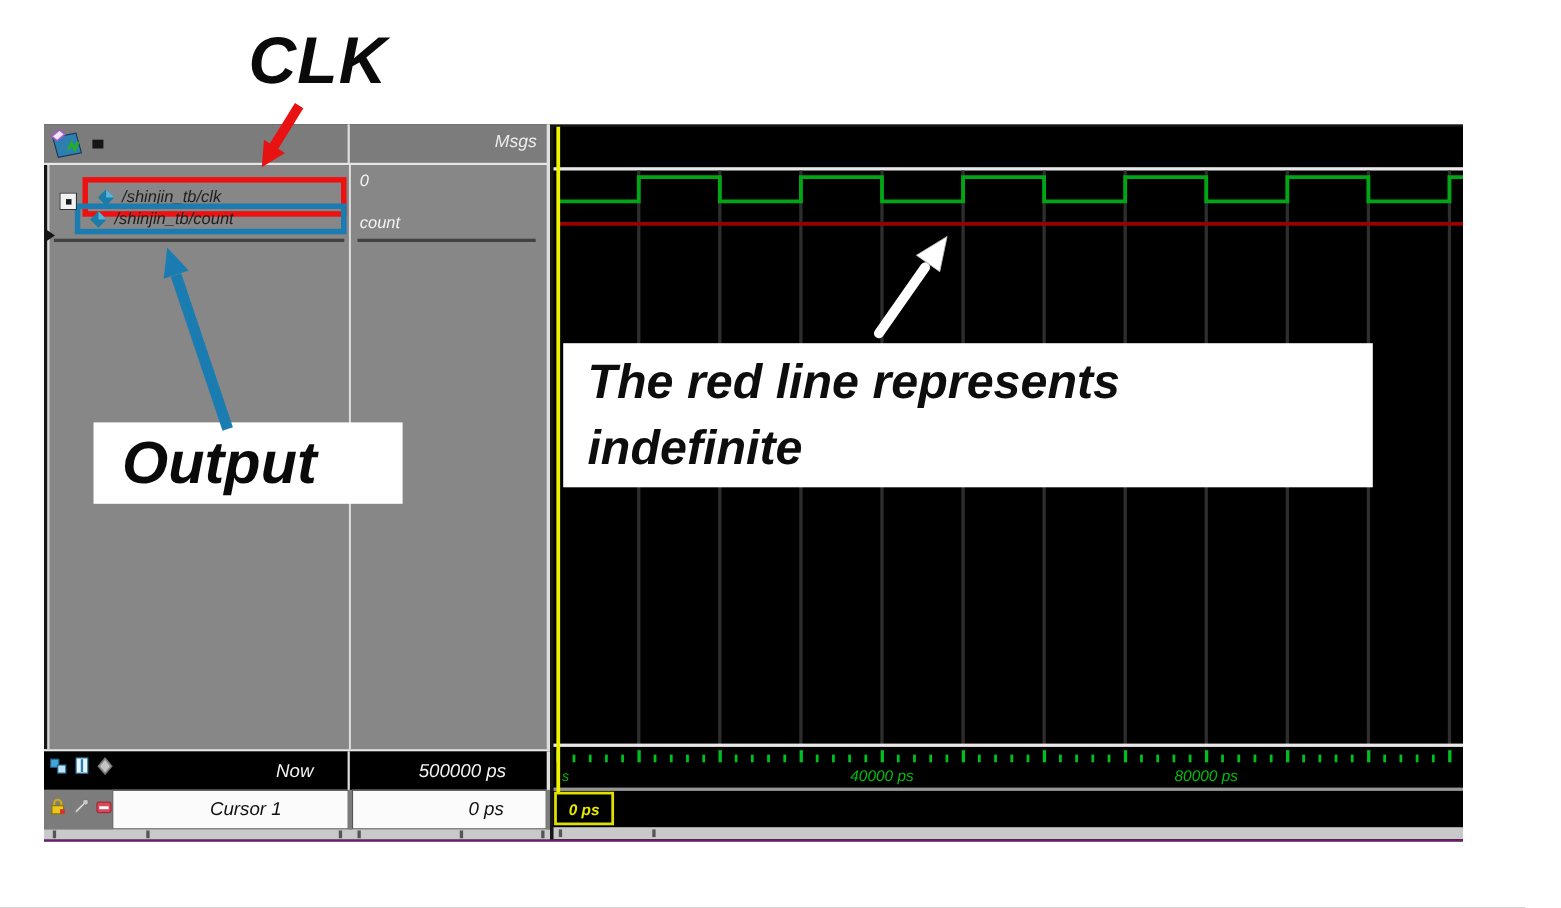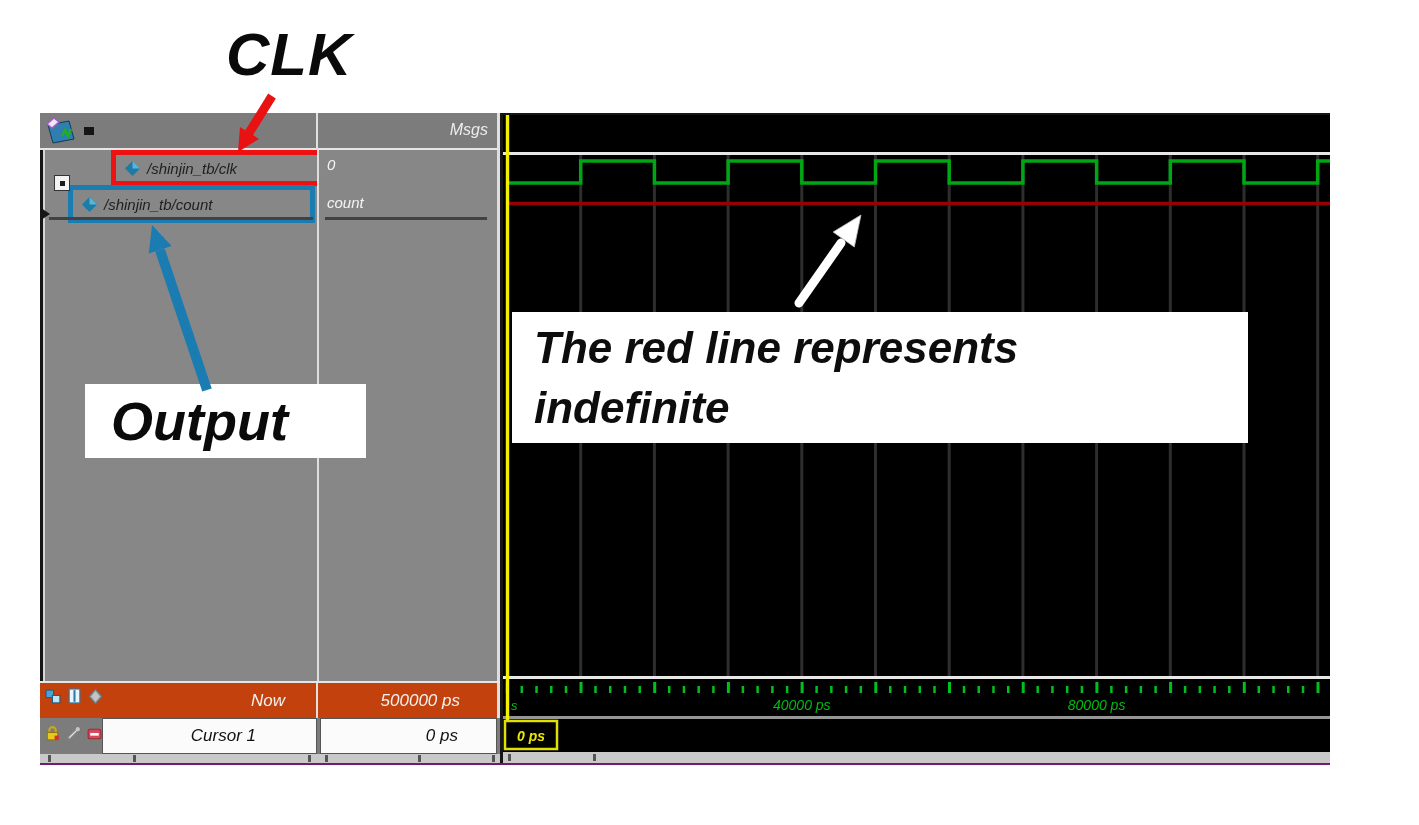--- a/index.html
+++ b/index.html
@@ -24,32 +24,32 @@
   .hdr-right{left:457px;top:0;width:3px;height:37px;background:#e0e0e0;}
   .menu-sq{left:44px;top:14px;width:10px;height:8px;background:#151515;}
   .msgs{left:290px;top:8px;width:158px;text-align:right;font-size:16px;color:#ececec;}
 
   .names-pane{left:3px;top:37px;width:274px;height:531px;background:#878787;
               border-left:2px solid #d5d5d5;box-sizing:border-box;}
   .values-pane{left:277px;top:37px;width:183px;height:531px;background:#878787;
                border-left:2px solid #dedede;border-right:3px solid #dedede;box-sizing:border-box;}
 
   .sig-box{box-sizing:border-box;display:flex;align-items:center;padding-left:9px;gap:7px;}
-  .sig-box.red{left:30px;top:0;width:240px;height:36px;border:5px solid #ee1111;margin-left:36px;}
-  .sig-box.blue{left:23px;top:35px;width:247px;height:38px;border:5px solid #1b7cb2;}
+  .sig-box.red{left:30px;top:11px;width:240px;height:36px;border:5px solid #ee1111;}
+  .sig-box.blue{left:23px;top:35px;width:247px;height:28px;border:5px solid #1b7cb2;}
   .sig-name{font-size:15px;color:#1f1f1f;white-space:nowrap;}
   .expand-box{left:9px;top:25px;width:14px;height:14px;background:#f2f2f2;border:1px solid #333;
               display:flex;align-items:center;justify-content:center;}
   .expand-dot{width:5px;height:5px;background:#1a1a1a;}
   .row-underline{height:3px;background:#424242;}
   .row-pointer{left:1px;top:95px;width:0;height:0;border-top:6px solid transparent;
                border-bottom:6px solid transparent;border-left:9px solid #151515;}
   .sig-value{font-size:15px;color:#f4f4f4;}
 
-  .now-row{left:0;top:568px;width:460px;height:37px;background:#c2410c;border-top:2px solid #e6e6e6;box-sizing:border-box;}
+  .now-row{left:0;top:568px;width:460px;height:37px;background:#000000;border-top:2px solid #e6e6e6;box-sizing:border-box;}
   .now-label{left:0;top:8px;width:245px;text-align:right;font-size:17px;color:#f2f2f2;}
   .now-value{left:300px;top:8px;width:120px;text-align:right;font-size:17px;color:#f2f2f2;}
   .cursor-row{left:0;top:605px;width:460px;height:36px;background:#7c7c7c;}
   .cursor-name-cell{left:62px;top:0;width:215px;height:36px;background:#fbfbfb;border:1px solid #555;
                     box-sizing:border-box;display:flex;align-items:center;justify-content:flex-end;
                     padding-right:60px;font-size:17px;color:#111;}
   .cursor-value-cell{left:280px;top:0;width:177px;height:36px;background:#fbfbfb;border:1px solid #555;
                      box-sizing:border-box;display:flex;align-items:center;justify-content:flex-end;
                      padding-right:38px;font-size:17px;color:#111;}
   .scroll-strip{left:0;top:641px;width:460px;height:9px;background:#c9c9c9;}

